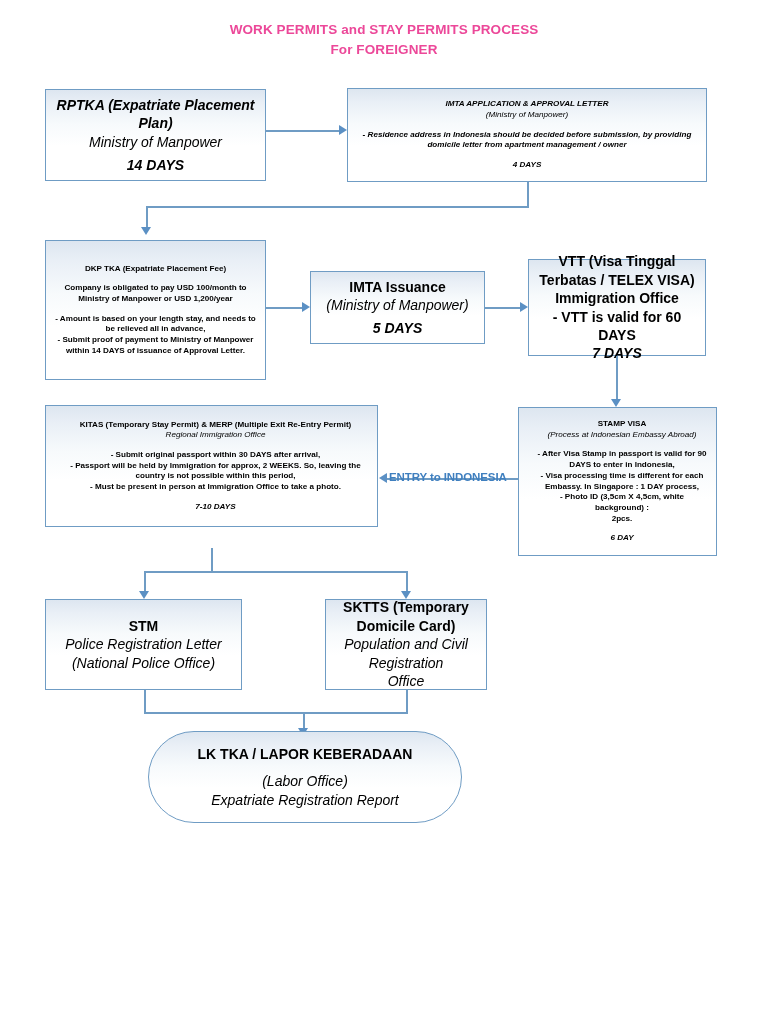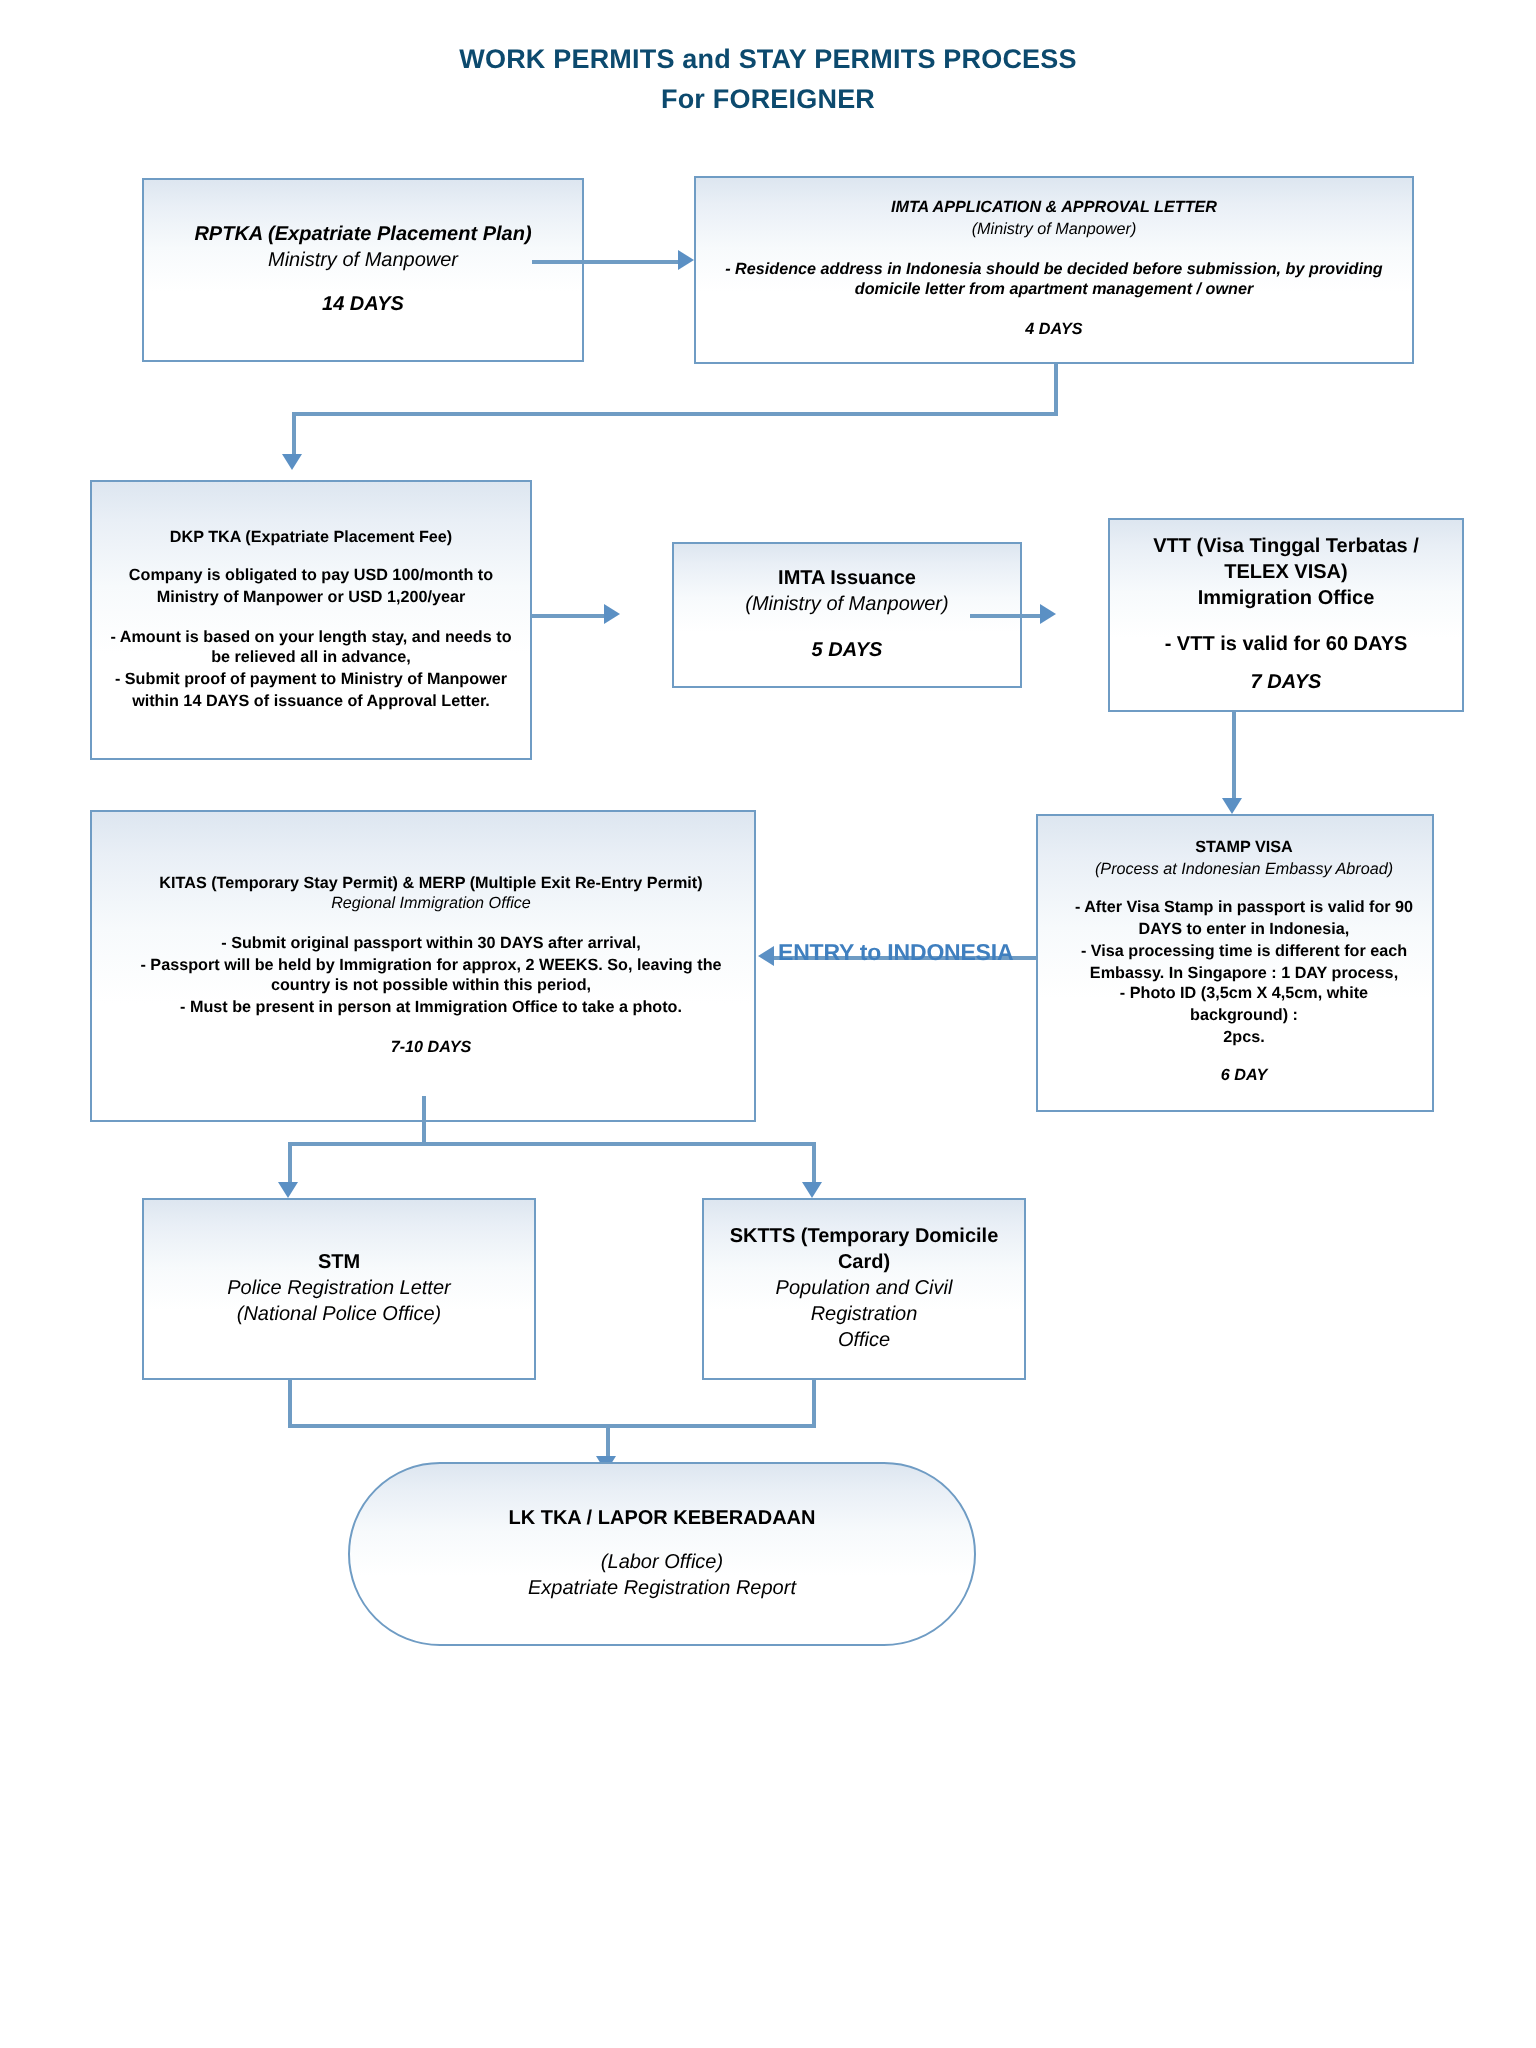--- a/index.html
+++ b/index.html
@@ -7,21 +7,21 @@
     width:768px;height:1024px;
     background:#ffffff;
     font-family:"Liberation Sans", sans-serif;
     color:#000;
     overflow:hidden;
   }
   #canvas{position:relative;width:768px;height:1024px;}
 
   .title{
     position:absolute;left:0;width:768px;text-align:center;
-    font-weight:bold;font-size:13.5px;letter-spacing:.1px;color:#0c4a6e;
+    font-weight:bold;font-size:13.5px;letter-spacing:.1px;color:#ec4899;
   }
   #title-line1{top:22px;}
   #title-line2{top:42px;}
 
   
   .box{
     position:absolute;box-sizing:border-box;
     border:1px solid #6f9cc4;
     background:linear-gradient(to bottom,#dde6f0 0%,#e9eff6 14%,#f7fafc 38%,#ffffff 62%,#ffffff 100%);
     display:flex;flex-direction:column;align-items:center;justify-content:center;
@@ -30,21 +30,21 @@
   }
   .box.stadium{border-radius:60px;}
   .ln{display:block;width:100%;line-height:1.32;}
   .b{font-weight:bold;}
   .i{font-style:italic;}
   .bi{font-weight:bold;font-style:italic;}
   .sp{height:9px;}
   .sp-sm{height:6px;}
 
   
-  .fs9{font-size:10px;margin-left:26px;}
+  .fs9{font-size:14px;}
   .fs85{font-size:8.1px;}
 
   
   .hline,.vline{position:absolute;background:#6f9cc4;}
   .hline{height:1.6px;}
   .vline{width:1.6px;}
   .arrow{position:absolute;width:0;height:0;}
   .arrow.down{border-left:5.5px solid transparent;border-right:5.5px solid transparent;border-top:8px solid #5b90c4;}
   .arrow.right{border-top:5.5px solid transparent;border-bottom:5.5px solid transparent;border-left:8px solid #5b90c4;}
   .arrow.left{border-top:5.5px solid transparent;border-bottom:5.5px solid transparent;border-right:8px solid #5b90c4;}
@@ -132,21 +132,21 @@
     <span class="ln b">- After Visa Stamp in passport is valid for 90</span>
     <span class="ln b">DAYS to enter in Indonesia,</span>
     <span class="ln b">- Visa processing time is different for each</span>
     <span class="ln b">Embassy. In Singapore : 1 DAY process,</span>
     <span class="ln b">- Photo ID (3,5cm X 4,5cm, white background) :</span>
     <span class="ln b">2pcs.</span>
     <span class="sp"></span>
     <span class="ln bi">6 DAY</span>
   </div>
 
-  <div class="box fs85" style="left:45px;top:405px;width:333px;height:156px;padding-left:16px;">
+  <div class="box fs85" style="left:45px;top:405px;width:333px;height:122px;padding-left:16px;">
     <span class="ln b">KITAS (Temporary Stay Permit) &amp; MERP (Multiple Exit Re-Entry Permit)</span>
     <span class="ln i">Regional Immigration Office</span>
     <span class="sp"></span>
     <span class="ln b">- Submit original passport within 30 DAYS after arrival,</span>
     <span class="ln b">- Passport will be held by Immigration for approx, 2 WEEKS. So, leaving the</span>
     <span class="ln b">country is not possible within this period,</span>
     <span class="ln b">- Must be present in person at Immigration Office to take a photo.</span>
     <span class="sp"></span>
     <span class="ln bi">7-10 DAYS</span>
   </div>

